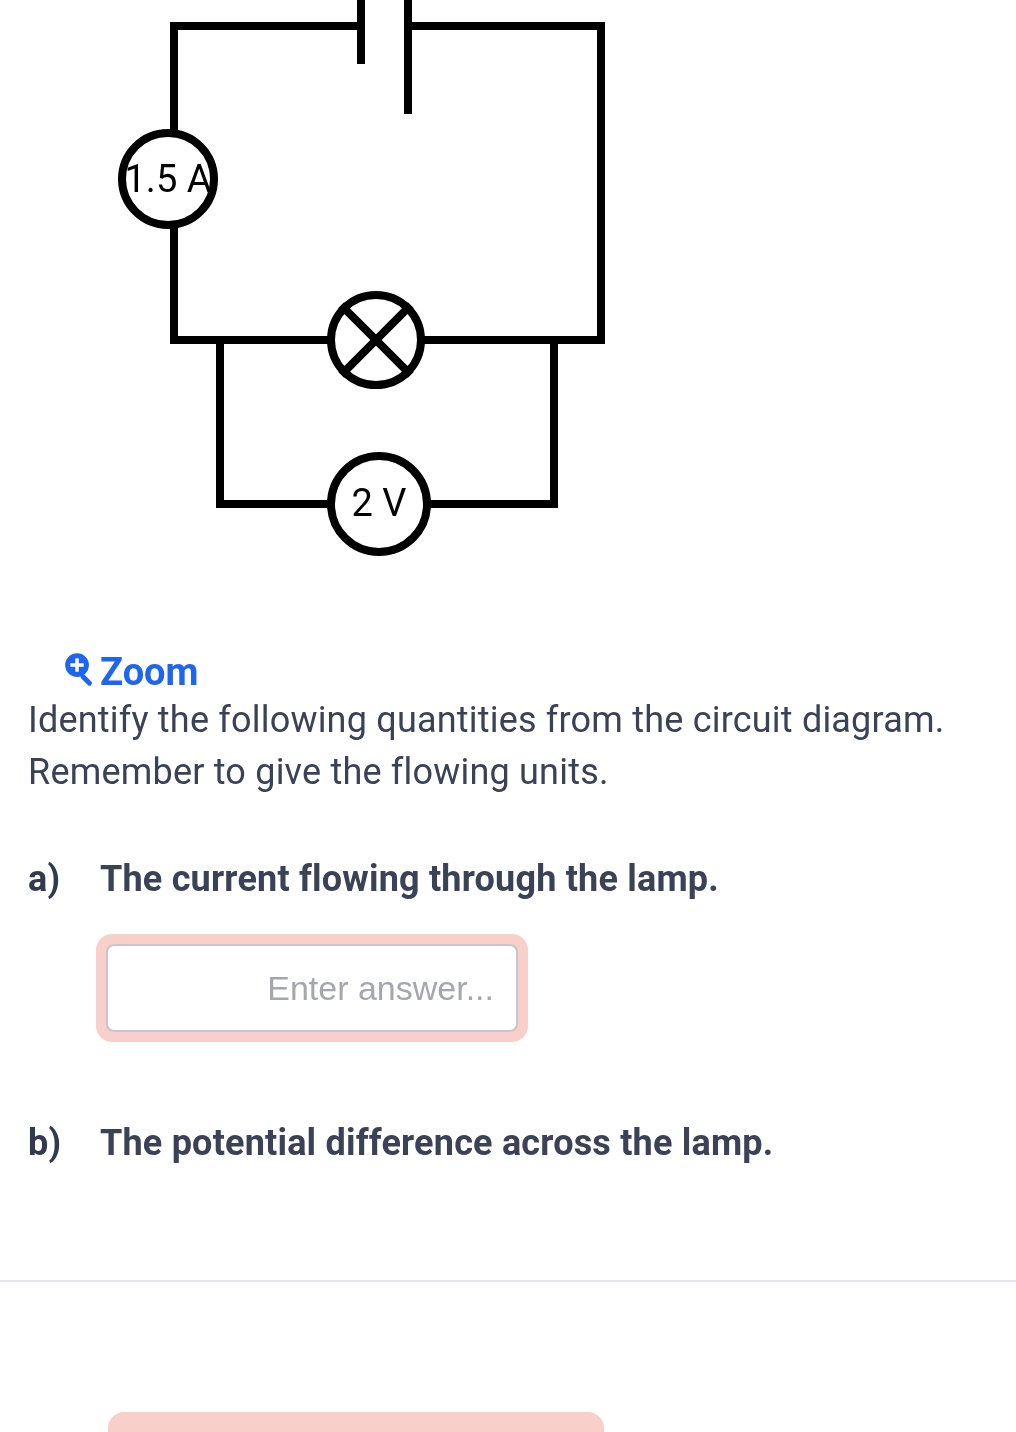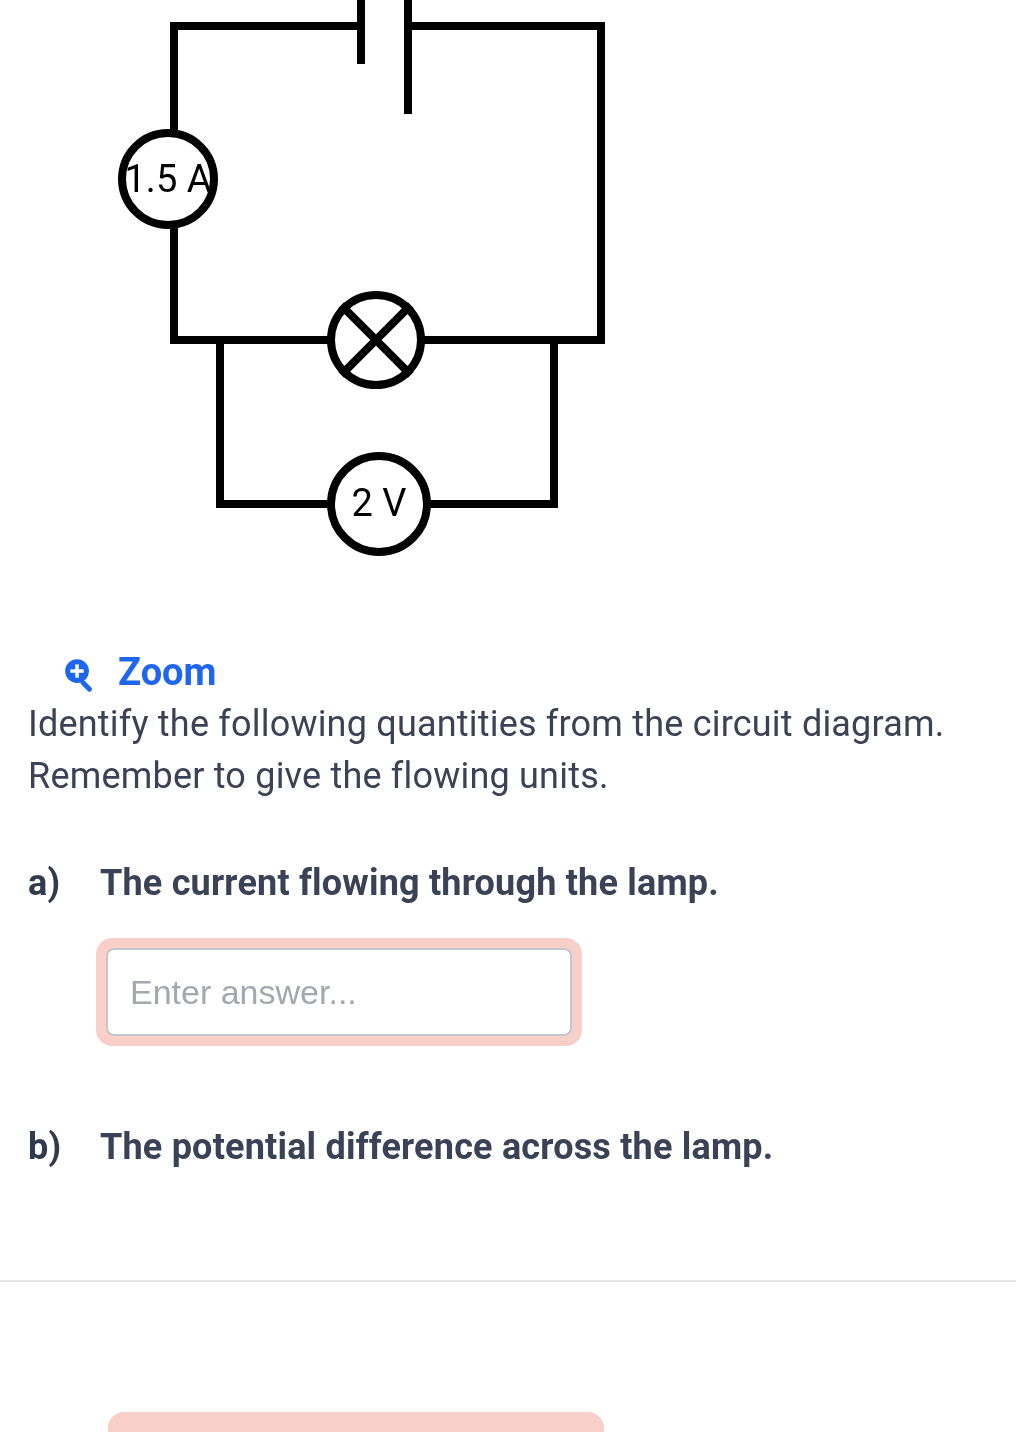--- a/index.html
+++ b/index.html
@@ -22,22 +22,21 @@
     width: 100%;
     height: 590px;
   }
   .diagram-svg {
     position: absolute;
     left: 0;
     top: 0;
   }
   .zoom-btn {
     display: inline-flex;
-    align-items: flex-end;
-    gap: 18px;
+    align-items: flex-start;
     color: #1e65f0;
     font-weight: 700;
     font-size: 38px;
     cursor: pointer;
     margin-top: 60px;
     margin-left: 34px;
     user-select: none;
   }
   .zoom-btn svg {
     width: 38px;
@@ -70,30 +69,31 @@
     margin-left: 68px;
   }
   .input-wrap {
     position: relative;
     display: inline-block;
     padding: 10px;
     border-radius: 16px;
     background: #f9cfc9;
   }
   .answer-input {
-    width: 466px;
+    width: 412px;
     height: 88px;
     border: 2px solid #c5c7cc;
     border-radius: 8px;
     background: #ffffff;
     font-size: 34px;
     padding: 0 22px;
     color: #b91c1c;
     box-sizing: border-box;
     outline: none;
+    text-align: right;
   }
   .answer-input::placeholder {
     color: #a4a7ae;
   }
   .bottom-highlight {
     position: absolute;
     left: 108px;
     height: 20px;
     width: 496px;
     border-top-left-radius: 16px;

